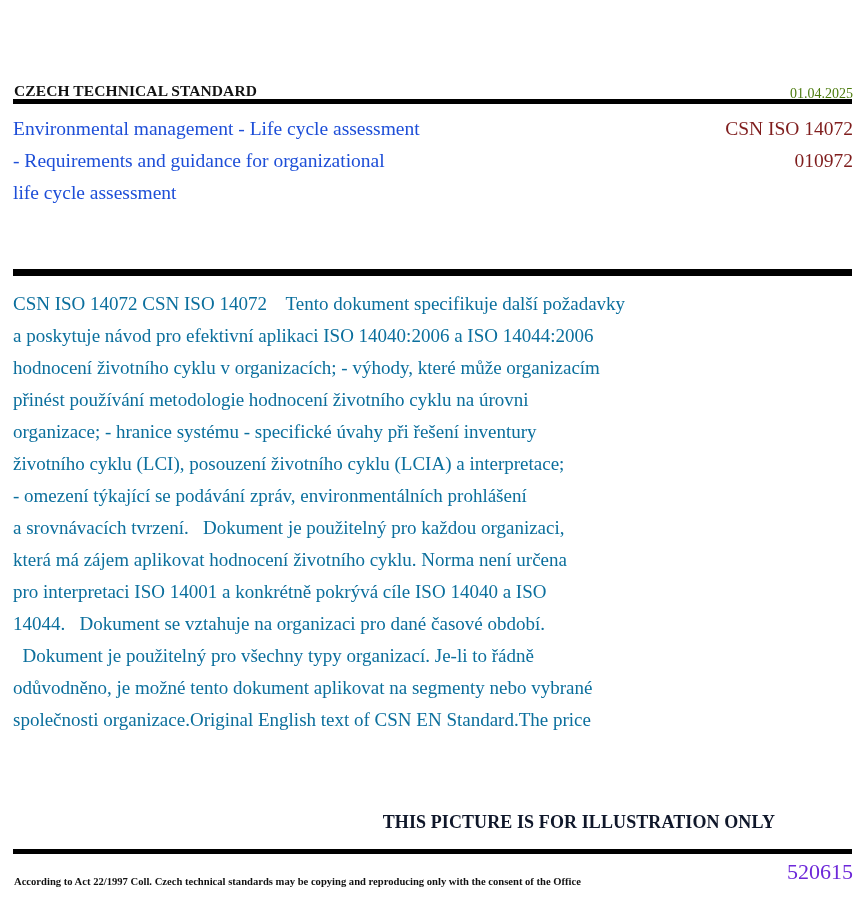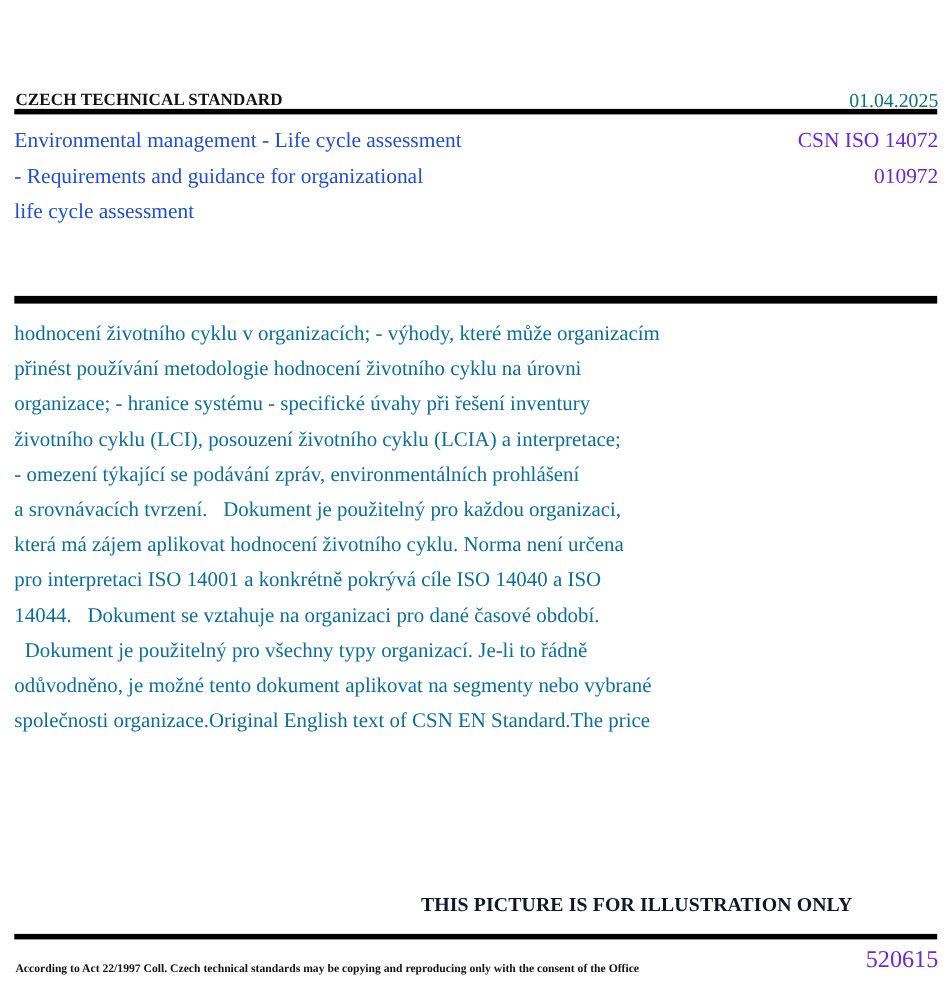--- a/index.html
+++ b/index.html
@@ -38,23 +38,23 @@
     font-size: 15.5px;
     font-weight: bold;
     color: #121212;
     letter-spacing: 0.1px;
     white-space: nowrap;
   }
   .header-date {
     position: absolute;
     right: 12px;
     bottom: -2px;
-    font-size: 18px;
+    font-size: 14px;
     font-weight: normal;
-    color: #0f766e;
+    color: #4d7c0f;
     white-space: nowrap;
     margin-left: 20px;
   }
   .rule-top {
     position: absolute;
     left: 13px;
     top: 99px;
     width: 839px;
     height: 5px;
     background: #000000;
@@ -76,21 +76,21 @@
   .code-block {
     position: absolute;
     right: 12px;
     top: 113px;
     width: 300px;
     text-align: right;
   }
   .code-line {
     font-size: 19.5px;
     line-height: 32px;
-    color: #6d28d9;
+    color: #7f1d1d;
     white-space: nowrap;
   }
 
   
   .rule-mid {
     position: absolute;
     left: 13px;
     top: 269px;
     width: 839px;
     height: 7px;
@@ -174,20 +174,22 @@
   </div>
 
   <div class="code-block">
     <div class="code-line">CSN ISO 14072</div>
     <div class="code-line">010972</div>
   </div>
 
   <div class="rule-mid"></div>
 
   <div class="body-block">
+    <div class="body-line">CSN ISO 14072 CSN ISO 14072    Tento dokument specifikuje další požadavky</div>
+    <div class="body-line">a poskytuje návod pro efektivní aplikaci ISO 14040:2006 a ISO 14044:2006</div>
     <div class="body-line">hodnocení životního cyklu v organizacích; - výhody, které může organizacím</div>
     <div class="body-line">přinést používání metodologie hodnocení životního cyklu na úrovni</div>
     <div class="body-line">organizace; - hranice systému - specifické úvahy při řešení inventury</div>
     <div class="body-line">životního cyklu (LCI), posouzení životního cyklu (LCIA) a interpretace;</div>
     <div class="body-line">- omezení týkající se podávání zpráv, environmentálních prohlášení</div>
     <div class="body-line">a srovnávacích tvrzení.   Dokument je použitelný pro každou organizaci,</div>
     <div class="body-line">která má zájem aplikovat hodnocení životního cyklu. Norma není určena</div>
     <div class="body-line">pro interpretaci ISO 14001 a konkrétně pokrývá cíle ISO 14040 a ISO</div>
     <div class="body-line">14044.   Dokument se vztahuje na organizaci pro dané časové období.</div>
     <div class="body-line">  Dokument je použitelný pro všechny typy organizací. Je-li to řádně</div>

